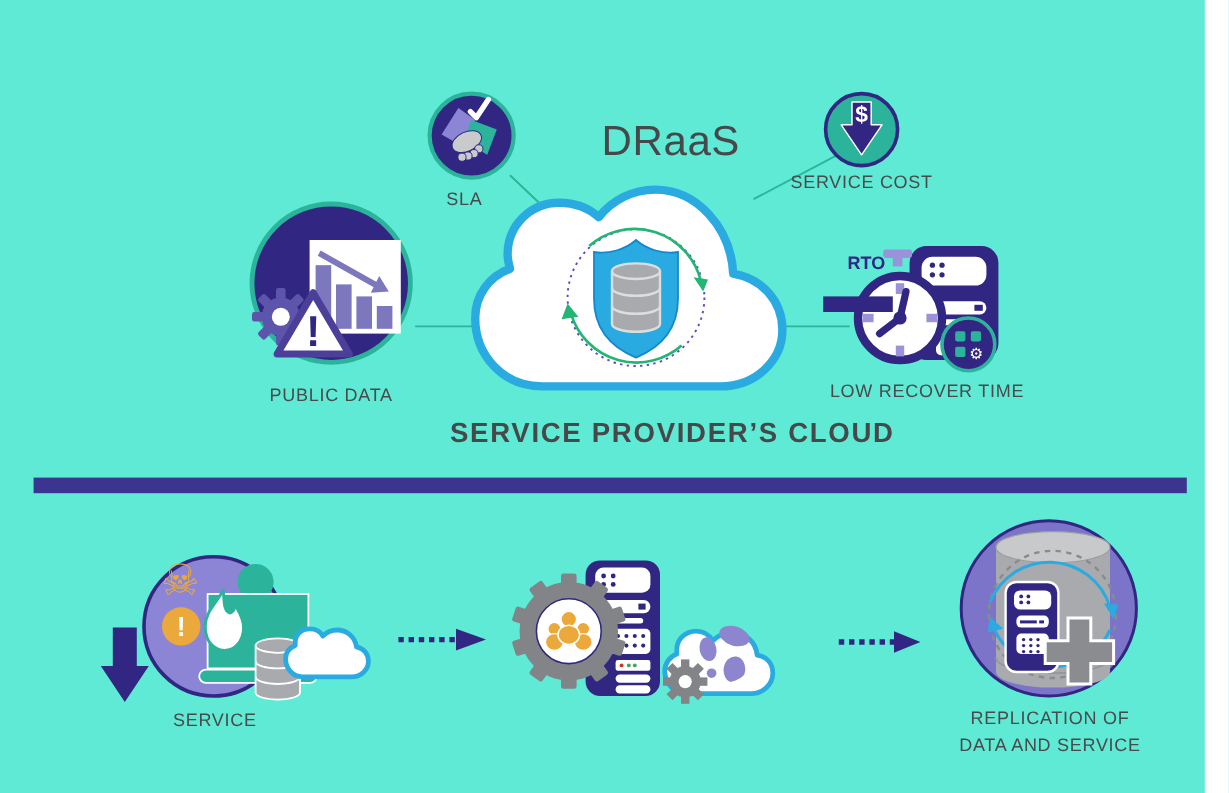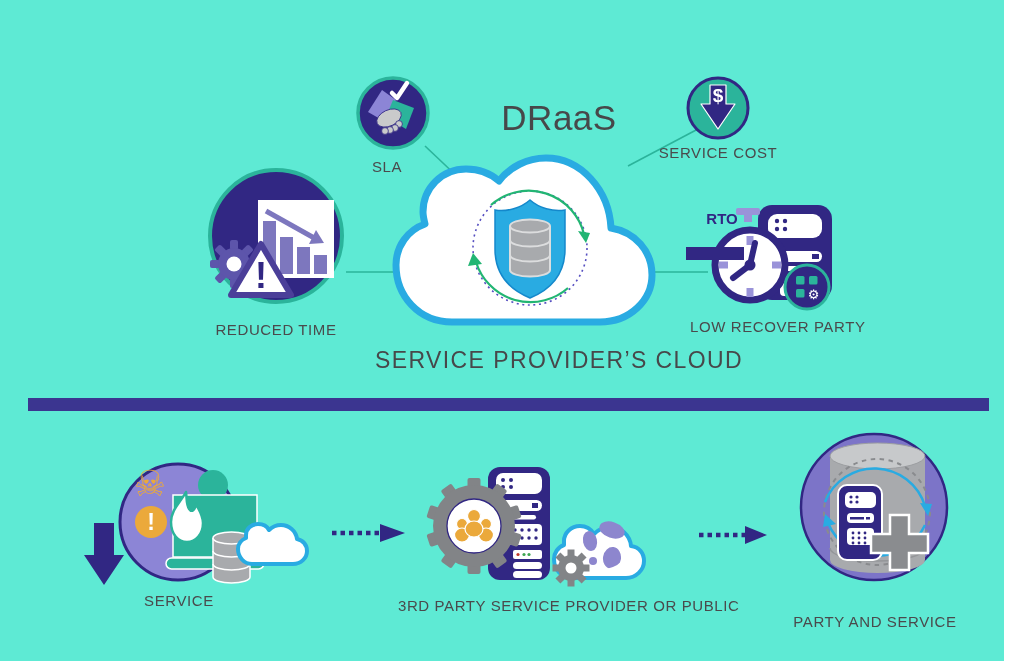--- a/index.html
+++ b/index.html
@@ -11,21 +11,21 @@
     --tick-lavender:#9A93D9; --dotted-purple:#564FC1; --globe-purple:#8D86CE;
     --dash-gray:#898B8E; --plus-gray:#8A8C8F; --shield-edge:#1488CB;
     --red-led:#C1392B; --green-led:#3FA652;
   }
   *{margin:0;padding:0;box-sizing:border-box}
   body{background:#fff;font-family:"Liberation Sans",sans-serif}
   .stage{position:relative;width:1004px;height:661px;background:#5eead4;overflow:hidden}
   .abs{position:absolute}
   .label{position:absolute;color:var(--text);font-size:15px;letter-spacing:.6px;text-align:center;font-weight:400;white-space:nowrap}
   .title{position:absolute;color:#47484A;font-size:35px;letter-spacing:.5px;font-weight:300;text-align:center}
-  .caption{position:absolute;color:#47484A;font-size:23px;letter-spacing:1.4px;font-weight:400;text-align:center;white-space:nowrap}
+  .caption{position:absolute;color:#47484A;font-size:23px;letter-spacing:1.4px;font-weight:700;text-align:center;white-space:nowrap}
   .divider{position:absolute;background:var(--divider)}
   svg{overflow:visible}
   svg text{font-family:"Liberation Sans",sans-serif}
   .f-navy{fill:var(--navy)} .f-teal{fill:var(--teal)} .f-blue{fill:var(--blue)}
   .f-green{fill:var(--green)} .f-lav{fill:var(--lavender)} .f-pl{fill:var(--purple-light)}
   .f-pm{fill:var(--purple-mid)} .f-amber{fill:var(--amber)} .f-gray{fill:var(--gray)}
   .f-gearg{fill:var(--dark-gray-gear)} .f-white{fill:#fff} .f-gpurple{fill:var(--gear-purple)}
   .f-handgray{fill:var(--hand-gray)} .f-dbl{fill:var(--db-light)} .f-tick{fill:var(--tick-lavender)}
   .f-globe{fill:var(--globe-purple)} .f-plus{fill:var(--plus-gray)} .f-red{fill:var(--red-led)} .f-grn{fill:var(--green-led)}
   .s-navy{stroke:var(--navy)} .s-teal{stroke:var(--teal)} .s-blue{stroke:var(--blue)}
@@ -88,21 +88,21 @@
       <rect x="-4" y="-24" width="8" height="10" rx="2" class="f-gpurple" transform="rotate(180)"></rect>
       <rect x="-4" y="-24" width="8" height="10" rx="2" class="f-gpurple" transform="rotate(225)"></rect>
       <rect x="-4" y="-24" width="8" height="10" rx="2" class="f-gpurple" transform="rotate(270)"></rect>
       <rect x="-4" y="-24" width="8" height="10" rx="2" class="f-gpurple" transform="rotate(315)"></rect>
       <circle r="16" class="f-gpurple"></circle>
       <circle r="7.5" class="f-white"></circle>
     </g>
     <polygon points="57,80 87,131 27,131" class="f-white" style="stroke:#4B3F99" stroke-width="6" stroke-linejoin="round"></polygon>
     <text x="57" y="124" text-anchor="middle" font-size="36" font-weight="bold" class="f-navy">!</text>
   </svg>
-  <div class="label" style="left:200px;top:321px;width:152px">REDUCED TIME</div>
+  <div class="label" style="left:200px;top:321px;width:152px">PUBLIC DATA</div>
 
   <svg class="abs" style="left:394px;top:140px" width="272" height="196">
     <path d="M 58 182 L 206 182 C 236 182 258 160 258 135 C 258 111 241 92 217 88 C 215 50 187 18 152 18 C 133 18 116 27 105 41 C 96 33 84 29 72 29 C 48 29 29 48 29 72 C 29 76 30 80 31 84 C 14 90 2 106 2 125 C 2 156 25 182 58 182 Z" class="f-white s-blue" stroke-width="7" stroke-linejoin="round"></path>
     <circle cx="136" cy="108" r="57" class="nofill s-dot" stroke-width="1.6" stroke-dasharray="2 3.6"></circle>
     <g>
       <path d="M 97 65 A 57 57 0 0 1 190 94" class="nofill s-green" stroke-width="2.2"></path>
       <polygon points="192,103 184,91 196,93" class="f-green"></polygon>
       <path d="M 174 148 A 57 57 0 0 1 82 122" class="nofill s-green" stroke-width="2.2"></path>
       <polygon points="79,113 74,126 88,124" class="f-green"></polygon>
     </g>
@@ -149,21 +149,21 @@
     </g>
     <rect x="4" y="49" width="58" height="13" class="f-navy"></rect>
     <g>
       <circle cx="125" cy="89" r="22" class="f-navy s-teal" stroke-width="3"></circle>
       <rect x="114" y="78" width="8.5" height="8.5" rx="1.5" class="f-teal"></rect>
       <rect x="127" y="78" width="8.5" height="8.5" rx="1.5" class="f-teal"></rect>
       <rect x="114" y="91" width="8.5" height="8.5" rx="1.5" class="f-teal"></rect>
       <text x="131.5" y="101" text-anchor="middle" font-size="13" fill="#fff">⚙</text>
     </g>
   </svg>
-  <div class="label" style="left:690px;top:318px;width:165px">LOW RECOVER PARTY</div>
+  <div class="label" style="left:690px;top:318px;width:165px">LOW RECOVER TIME</div>
 
   <div class="divider" style="left:28px;top:398px;width:961px;height:13px"></div>
 
   <svg class="abs" style="left:80px;top:452px" width="228" height="138">
     <polygon points="14,71 34,71 34,103 44,103 24,133 4,103 14,103" class="f-navy"></polygon>
     <circle cx="98" cy="70" r="58" class="f-lav s-navy" stroke-width="3"></circle>
     <circle cx="133" cy="33" r="15" class="f-teal"></circle>
     <rect x="112" y="44" width="42" height="24" rx="12" class="f-teal"></rect>
     <rect x="93" y="43" width="84" height="62" class="f-teal s-white" stroke-width="1.5"></rect>
     <rect x="86" y="106" width="98" height="11" rx="5.5" class="f-teal s-white" stroke-width="1.5"></rect>
@@ -258,21 +258,20 @@
       <rect x="-3.5" y="-18.5" width="7" height="8" class="f-gearg" transform="rotate(90)"></rect>
       <rect x="-3.5" y="-18.5" width="7" height="8" class="f-gearg" transform="rotate(135)"></rect>
       <rect x="-3.5" y="-18.5" width="7" height="8" class="f-gearg" transform="rotate(180)"></rect>
       <rect x="-3.5" y="-18.5" width="7" height="8" class="f-gearg" transform="rotate(225)"></rect>
       <rect x="-3.5" y="-18.5" width="7" height="8" class="f-gearg" transform="rotate(270)"></rect>
       <rect x="-3.5" y="-18.5" width="7" height="8" class="f-gearg" transform="rotate(315)"></rect>
       <circle r="13" class="f-gearg"></circle>
       <circle r="5.5" class="f-white"></circle>
     </g>
   </svg>
-  <div class="label" style="left:398px;top:597px;width:286px">3RD PARTY SERVICE PROVIDER OR PUBLIC</div>
 
   <svg class="abs" style="left:697px;top:524px" width="72" height="22">
     <line x1="2" y1="11" x2="48" y2="11" class="s-navy" stroke-width="4.5" stroke-dasharray="4.5 4"></line>
     <polygon points="48,2 70,11 48,20" class="f-navy"></polygon>
   </svg>
 
   <svg class="abs" style="left:795px;top:430px" width="162" height="154">
     <circle cx="79" cy="77" r="73" class="f-pm s-navy" stroke-width="2.5"></circle>
     <g>
       <path d="M35 26 L35 130 A47.5 13 0 0 0 130 130 L130 26" class="f-gray"></path>
@@ -302,15 +301,16 @@
         <circle cx="70" cy="103" r="1.4" class="f-navy"></circle>
       <circle cx="58" cy="108" r="1.4" class="f-navy"></circle>
         <circle cx="64" cy="108" r="1.4" class="f-navy"></circle>
         <circle cx="70" cy="108" r="1.4" class="f-navy"></circle>
       <circle cx="58" cy="113" r="1.4" class="f-navy"></circle>
         <circle cx="64" cy="113" r="1.4" class="f-navy"></circle>
         <circle cx="70" cy="113" r="1.4" class="f-navy"></circle>
     </g>
     <polygon points="95,85 114,85 114,104 133,104 133,123 114,123 114,140 95,140 95,123 76,123 76,104 95,104" class="f-plus s-white" stroke-width="2.5"></polygon>
   </svg>
-  <div class="label" style="left:790px;top:613px;width:170px">PARTY AND SERVICE</div>
+  <div class="label" style="left:794px;top:590px;width:162px">REPLICATION OF</div>
+  <div class="label" style="left:790px;top:613px;width:170px">DATA AND SERVICE</div>
 
 </div>
 
 </body></html>

